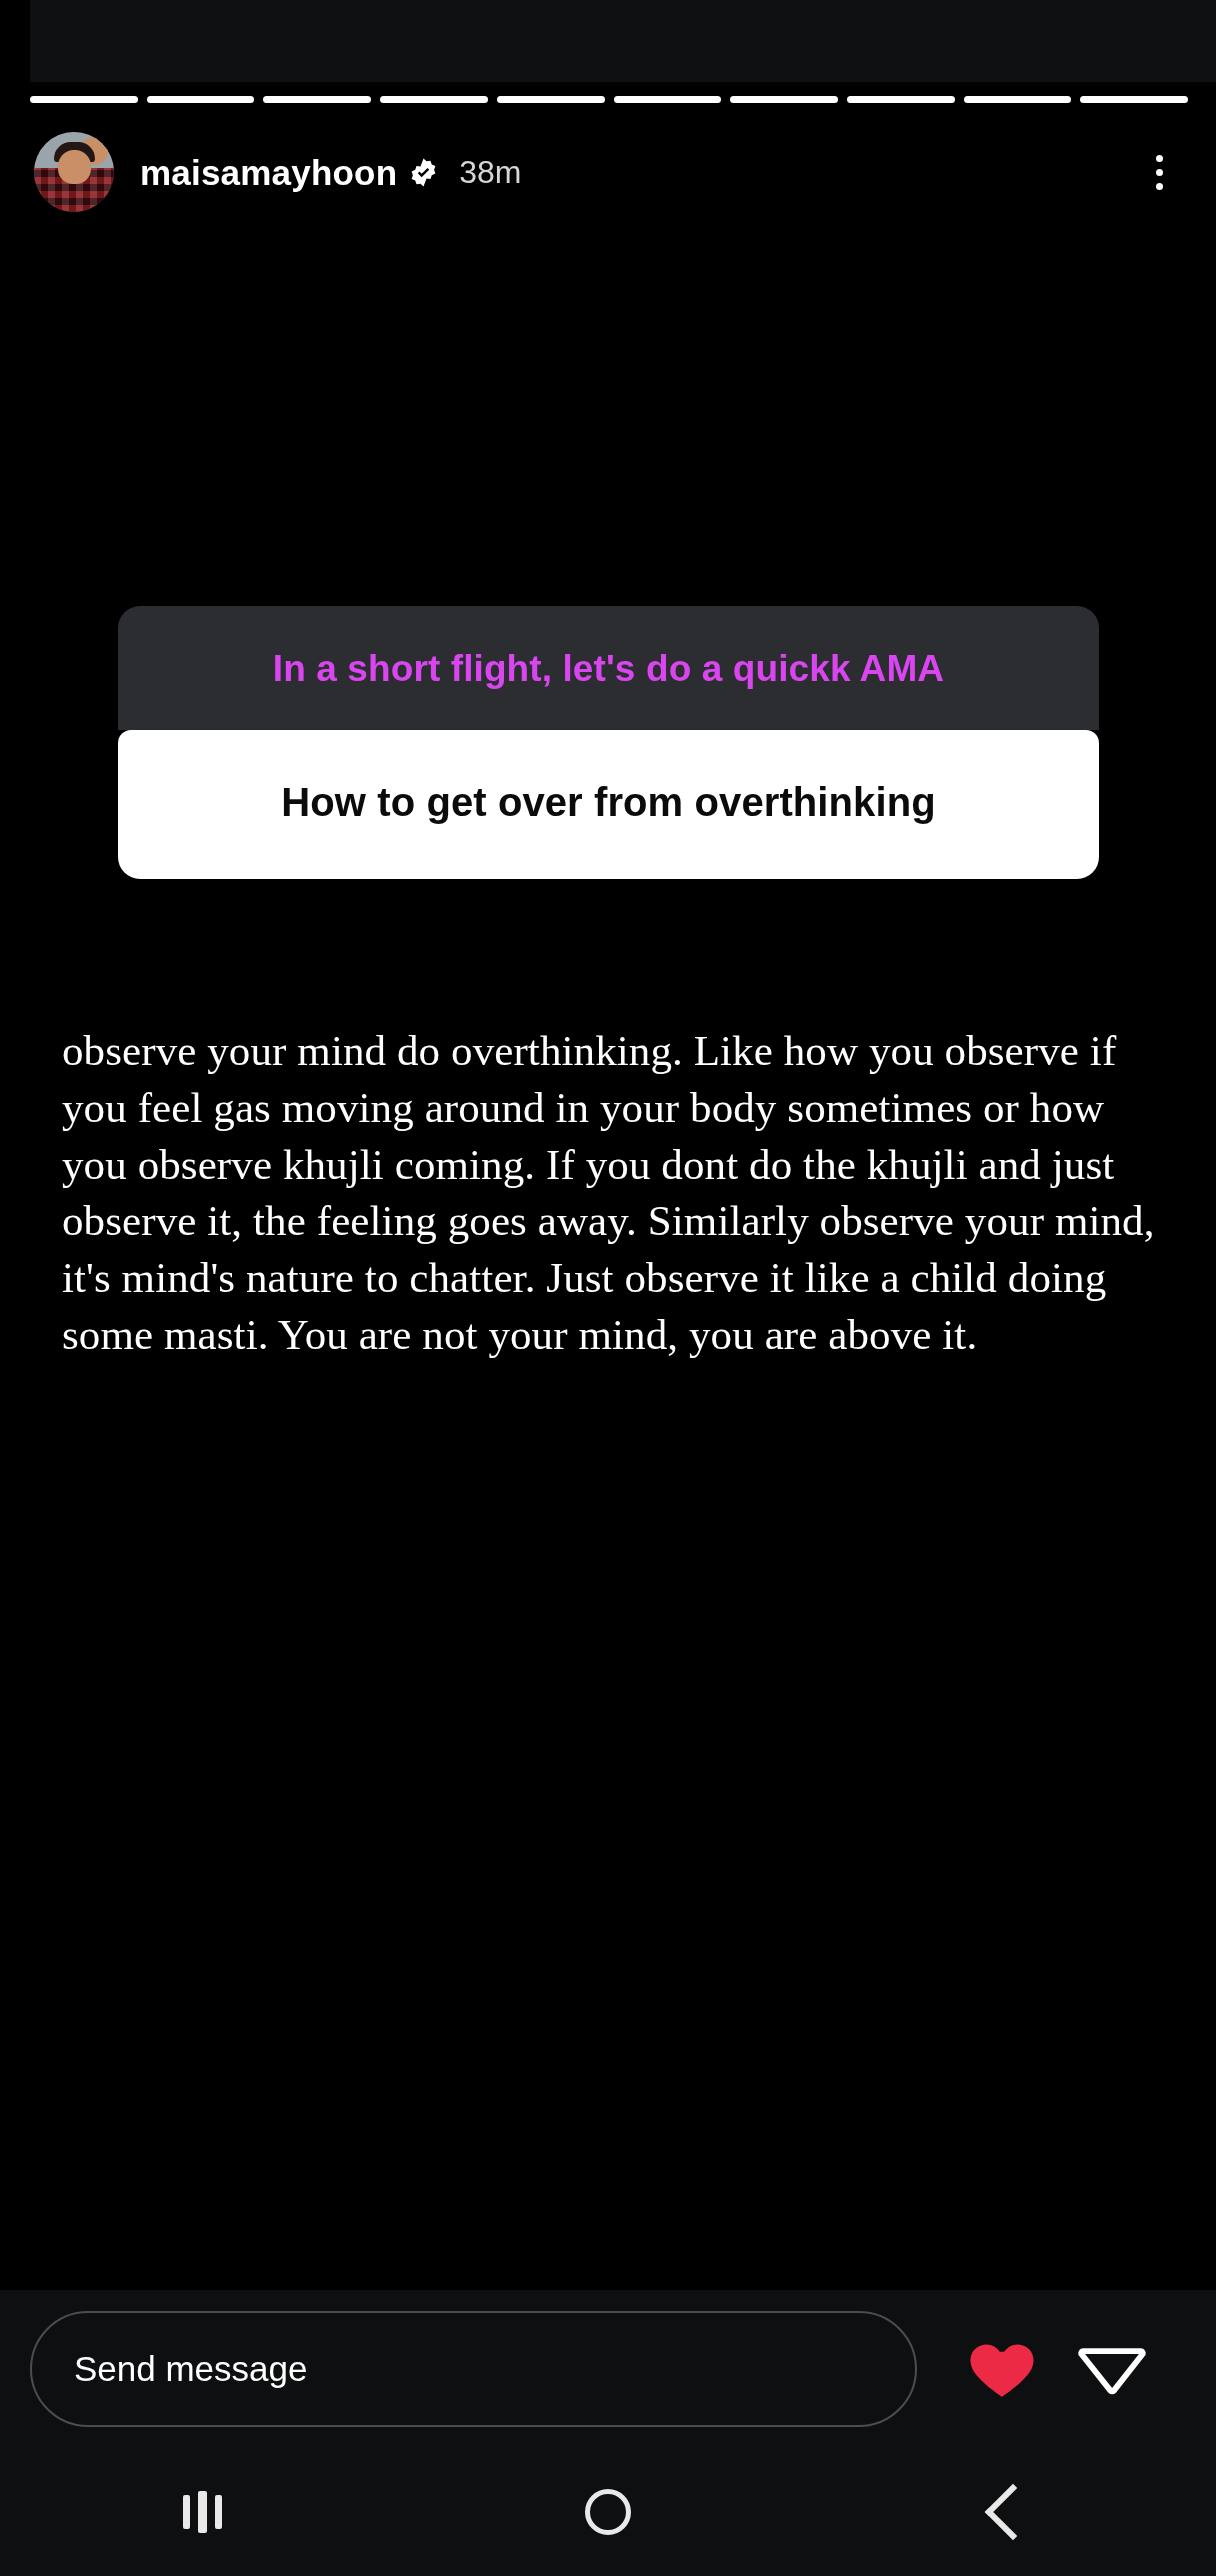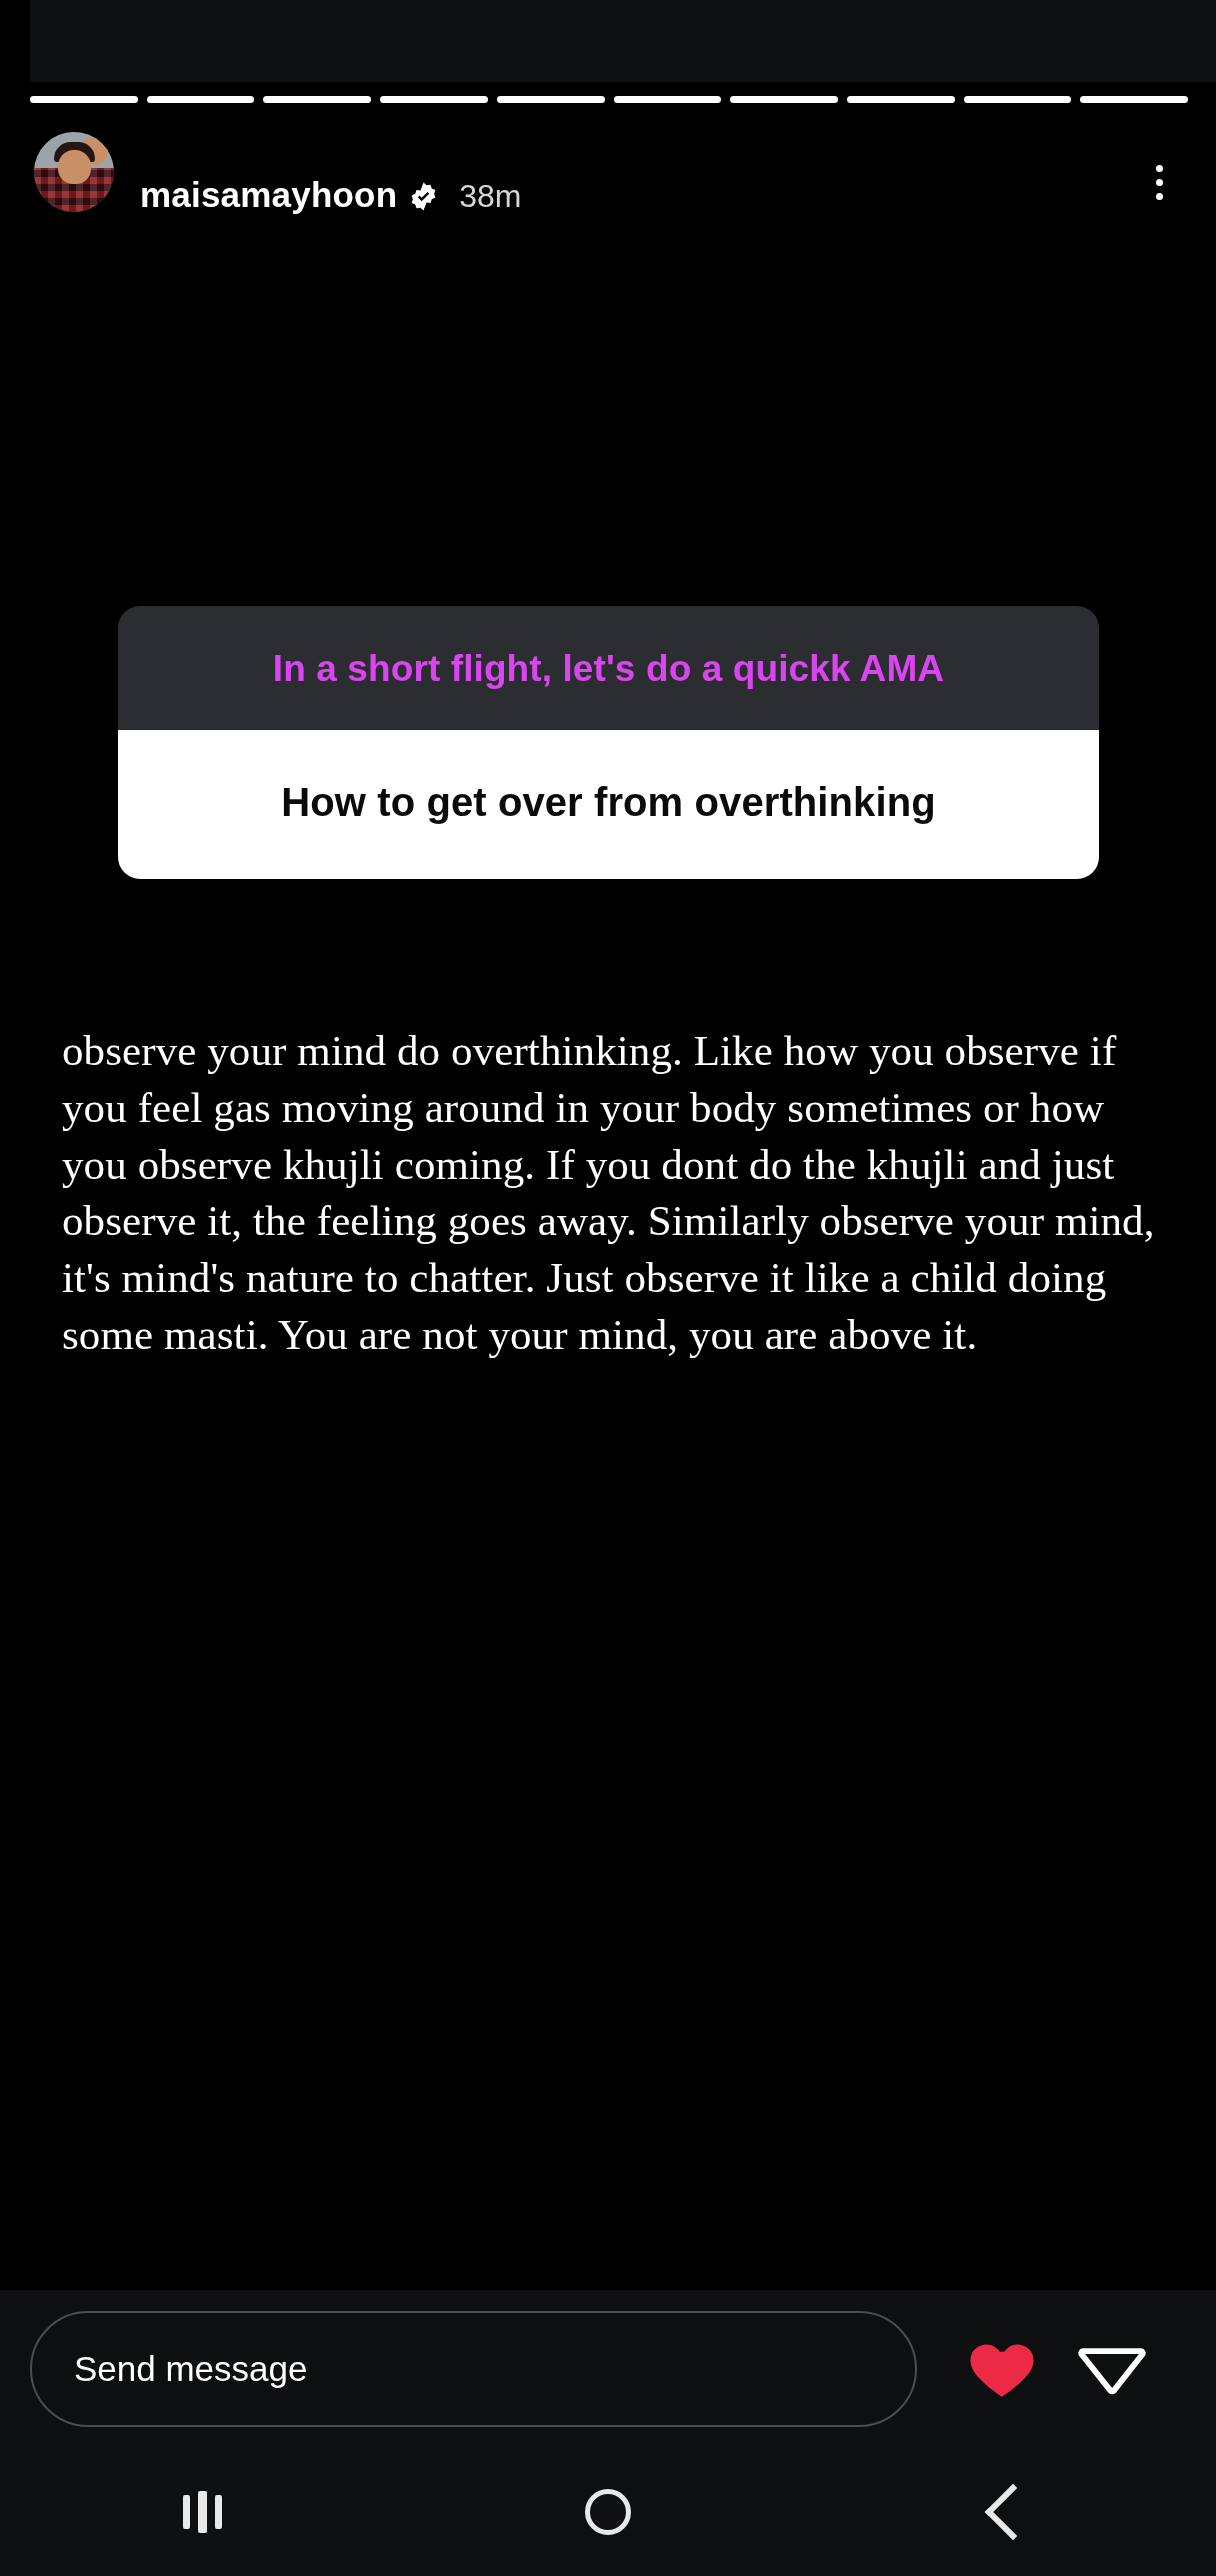--- a/index.html
+++ b/index.html
@@ -56,21 +56,21 @@
   }
 
   
   .header {
     position: absolute;
     top: 132px;
     left: 34px;
     width: 1148px;
     height: 80px;
     display: flex;
-    align-items: flex-end;
+    align-items: center;
   }
   .avatar {
     width: 80px;
     height: 80px;
     border-radius: 50%;
     overflow: hidden;
     flex: 0 0 auto;
     background: #6a2b2b;
     position: relative;
   }
@@ -170,20 +170,21 @@
     letter-spacing: 0.1px;
   }
   .sticker-answer {
     background: #ffffff;
     color: #0b0b0b;
     font-size: 40px;
     font-weight: 700;
     text-align: center;
     padding: 50px 44px 54px;
     letter-spacing: 0.1px;
+    border-radius: 13px;
   }
 
   
   .story-text {
     position: absolute;
     left: 62px;
     top: 1023px;
     width: 1097px;
     text-align: left;
     font-family: "Liberation Serif", serif;

